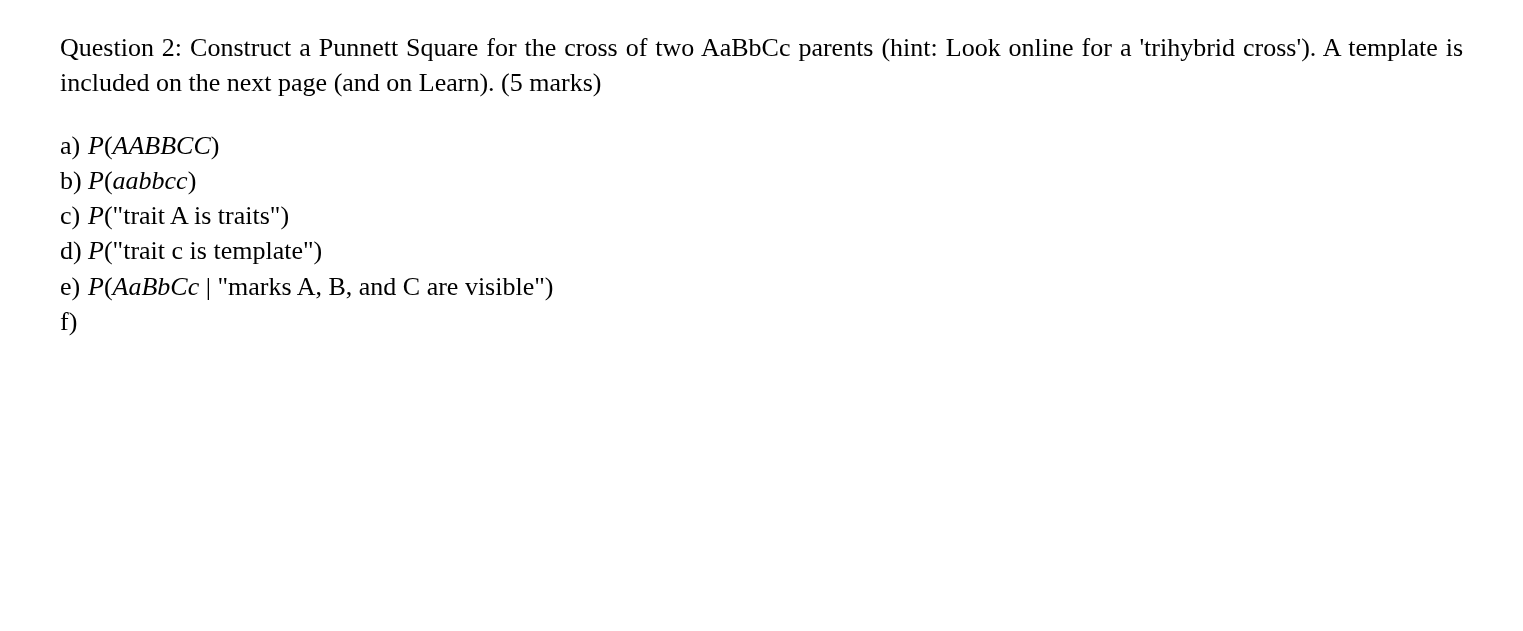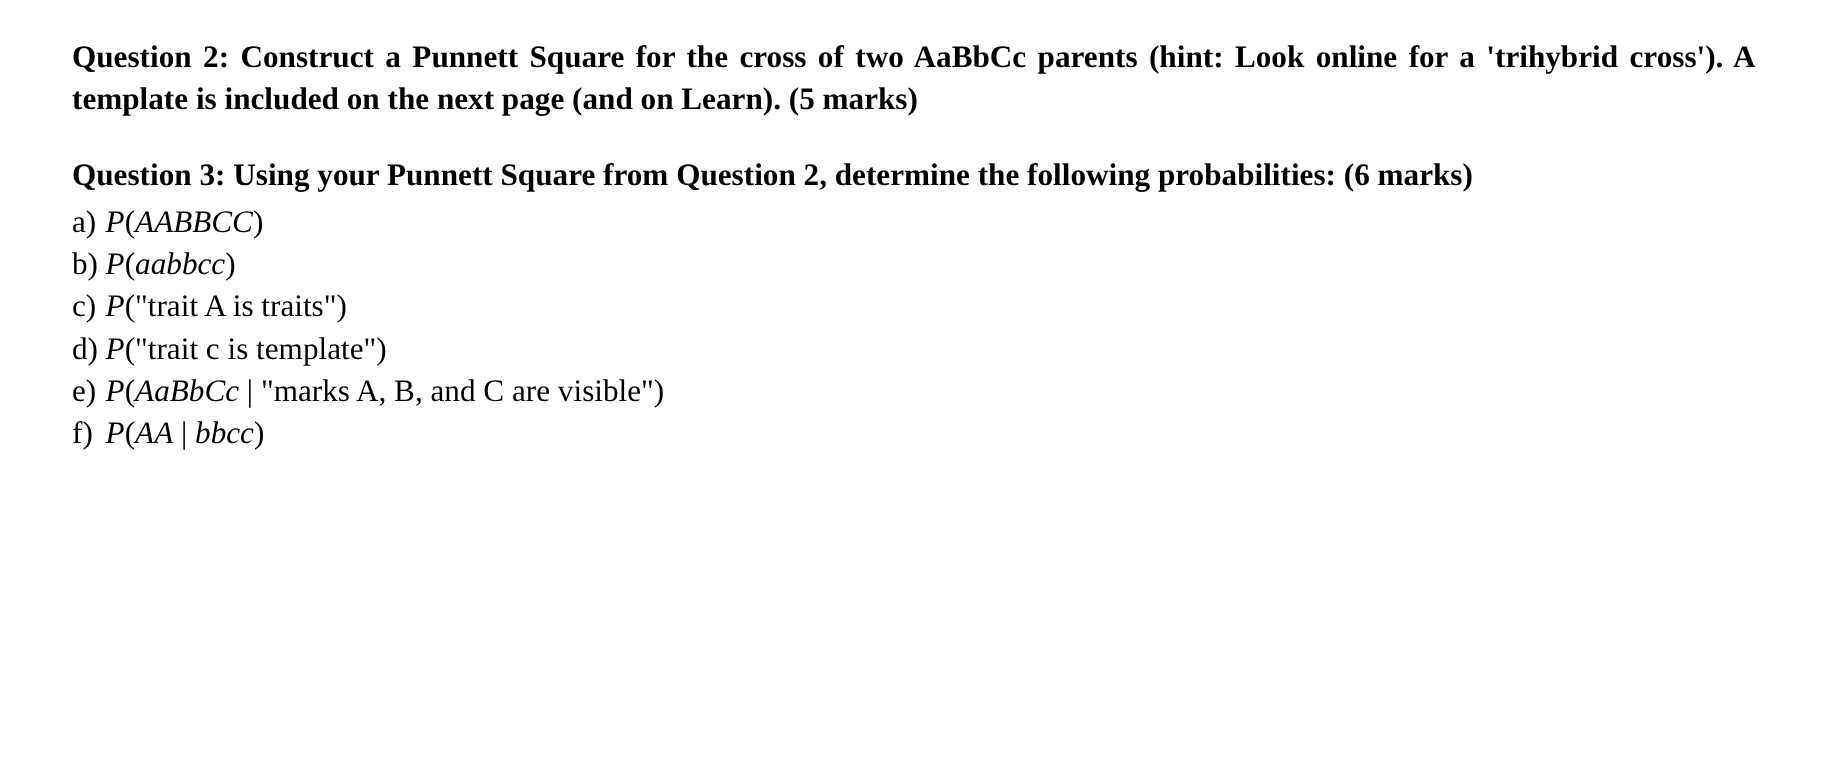--- a/index.html
+++ b/index.html
@@ -12,21 +12,21 @@
       background: #ffffff;
       color: #000000;
       padding: 30px 60px;
       font-size: 26px;
       line-height: 1.35;
     }
     .question-block {
       margin-bottom: 28px;
     }
     .bold {
-      font-weight: bold;
+      font-weight: normal;
     }
     .italic {
       font-style: italic;
     }
     .question-text {
       text-align: justify;
     }
     .sub-items {
       margin-top: 4px;
     }
@@ -42,24 +42,20 @@
 <body>
 
 <div class="question-block">
   <p class="question-text">
     <span class="bold">Question 2:</span>
     <span class="bold">Construct a Punnett Square for the cross of two AaBbCc parents (hint: Look online for a 'trihybrid cross'). A template is included on the next page (and on Learn). (5 marks)</span>
   </p>
 </div>
 
 <div class="question-block">
-  <p class="question-text">
-    <span class="bold">Question 3:</span>
-    <span class="bold">Using your Punnett Square from Question 2, determine the following probabilities: (6 marks)</span>
-  </p>
   <div class="sub-items">
 
     <div class="sub-item">
       <span class="sub-label">a)</span>
       <span>
         <span class="italic">P</span><span>(</span><span class="italic">AABBCC</span><span>)</span>
       </span>
     </div>
 
     <div class="sub-item">
@@ -85,19 +81,16 @@
 
     <div class="sub-item">
       <span class="sub-label">e)</span>
       <span>
         <span class="italic">P</span><span>(</span><span class="italic">AaBbCc</span><span> | "</span><span>marks A, B, and C are visible</span><span>")</span>
       </span>
     </div>
 
     <div class="sub-item">
       <span class="sub-label">f)</span>
-      <span>
-        <span class="italic">P</span><span>(</span><span class="italic">AA</span><span> | </span><span class="italic">bbcc</span><span>)</span>
-      </span>
     </div>
 
   </div>
 </div>
 
 </body></html>

